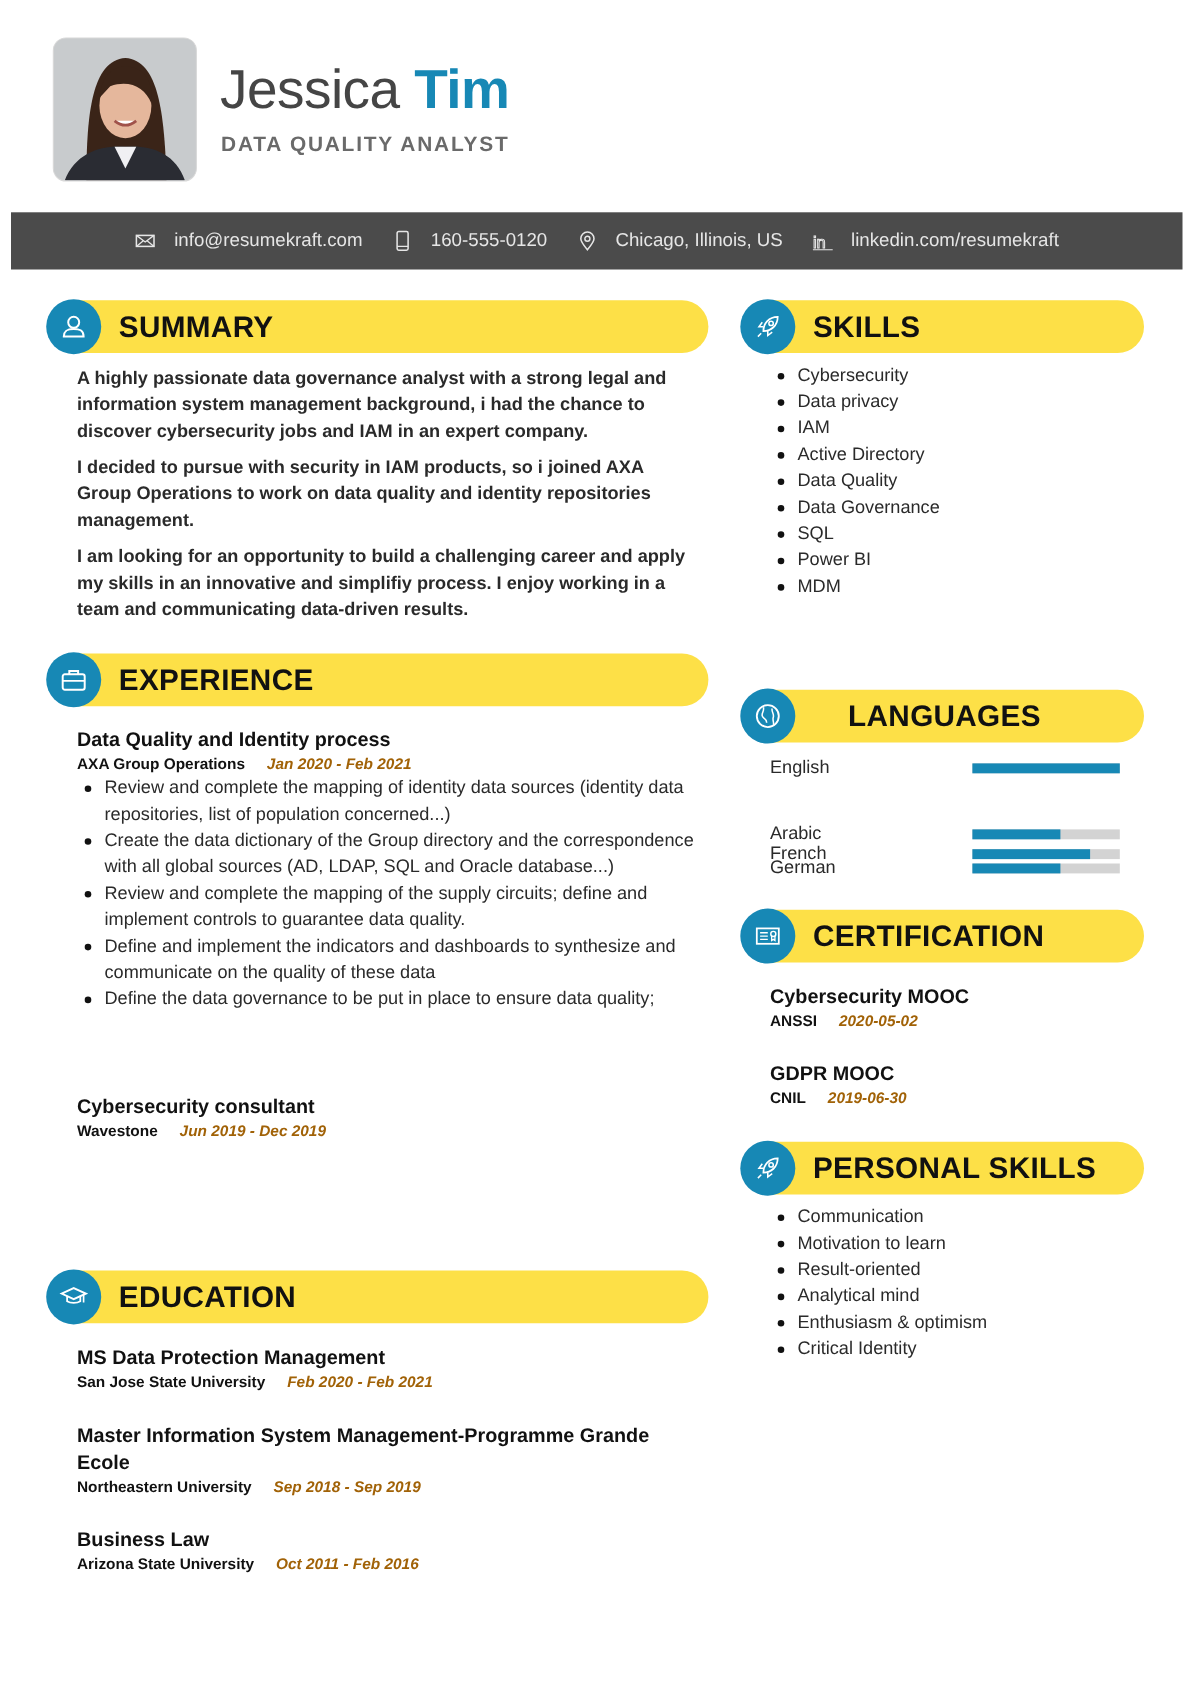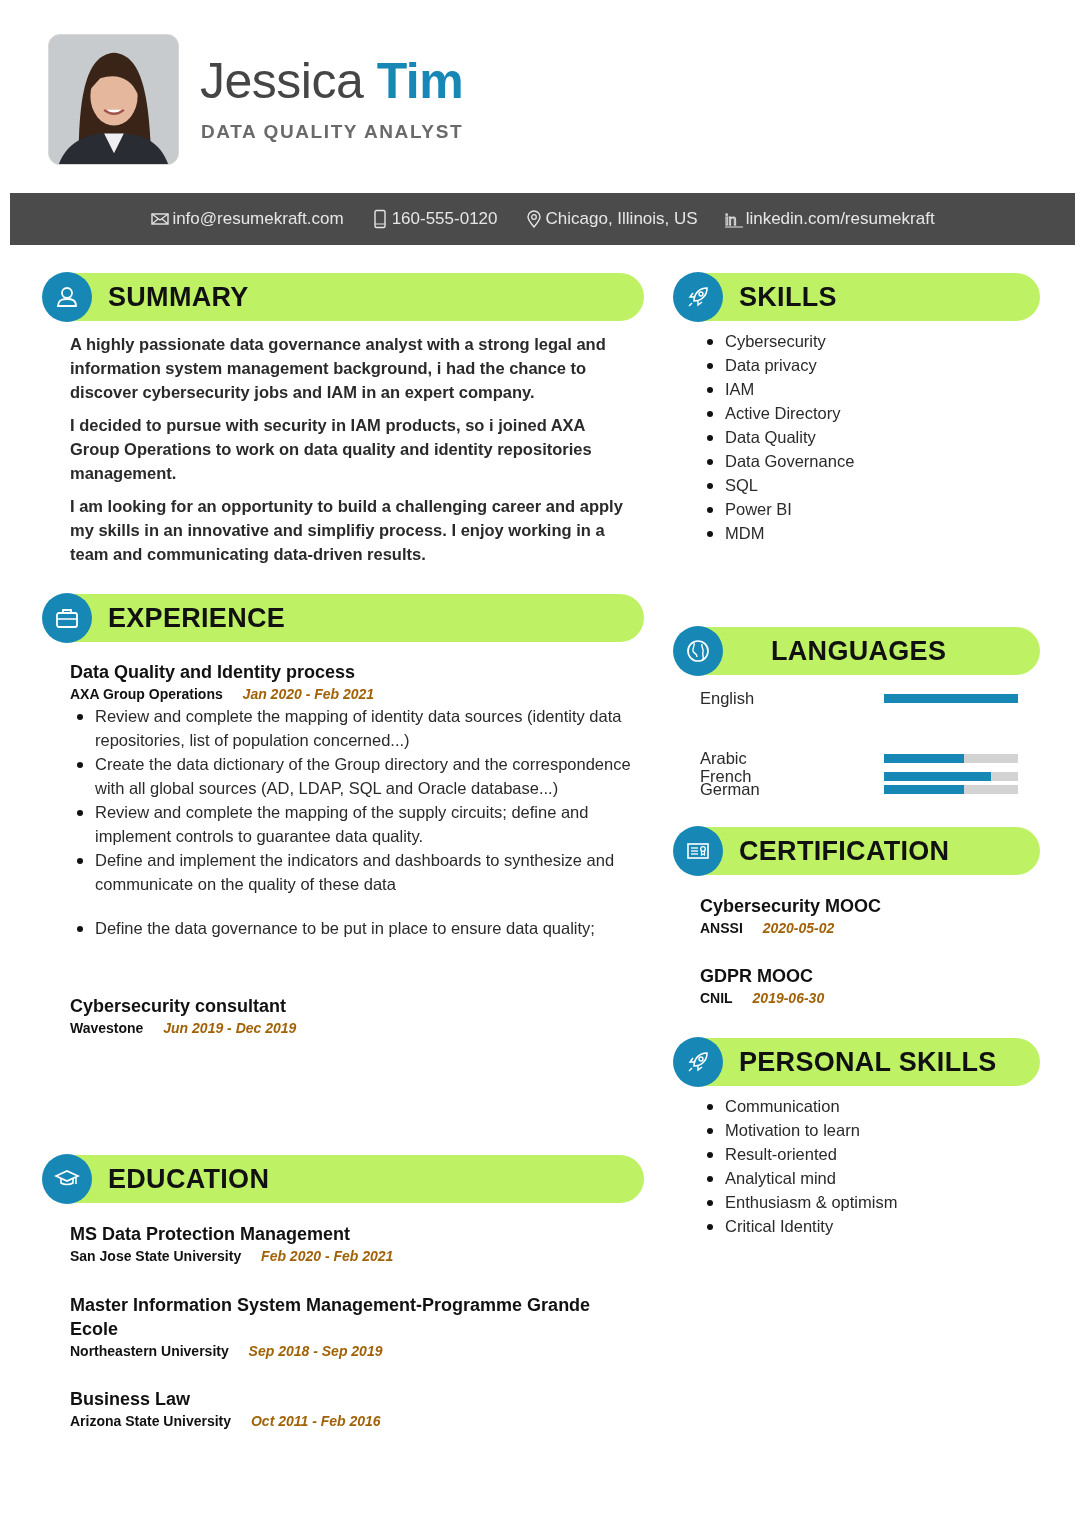--- a/index.html
+++ b/index.html
@@ -21,25 +21,25 @@
   .title {
     position: absolute; left: 201px; top: 121px; font-size: 19px; font-weight: bold;
     color: #6a6a6a; letter-spacing: 1.6px;
   }
 
   .contact-bar {
     position: absolute; left: 10px; top: 193px; width: 1065px; height: 52px;
     background: #4b4b4b; display: flex; align-items: center; justify-content: center;
     gap: 26px; color: #e6e6e6; font-size: 17px;
   }
-  .contact-item { display: flex; align-items: center; gap: 2px; }
+  .contact-item { display: flex; align-items: center; gap: 16px; }
   .contact-item svg { width: 20px; height: 20px; }
 
   .section-header {
-    position: absolute; height: 48px; border-radius: 24px; background: #bef264;
+    position: absolute; height: 48px; border-radius: 24px; background: #fde047;
     display: flex; align-items: center;
   }
   .section-icon {
     width: 50px; height: 50px; border-radius: 50%; background: #1788b5;
     display: flex; align-items: center; justify-content: center; margin-left: -2px;
     flex-shrink: 0;
   }
   .section-icon svg { width: 26px; height: 26px; }
   .section-title {
     margin-left: 16px; font-size: 27px; font-weight: bold; color: #111; letter-spacing: 0.3px;
@@ -159,21 +159,21 @@
   <div class="job-title">Data Quality and Identity process</div>
   <div class="meta">
     <span class="org">AXA Group Operations</span>
     <span class="date">Jan 2020 - Feb 2021</span>
   </div>
   <ul class="bullets">
     <li>Review and complete the mapping of identity data sources (identity data repositories, list of population concerned...)</li>
     <li>Create the data dictionary of the Group directory and the correspondence with all global sources (AD, LDAP, SQL and Oracle database...)</li>
     <li>Review and complete the mapping of the supply circuits; define and implement controls to guarantee data quality.</li>
     <li>Define and implement the indicators and dashboards to synthesize and communicate on the quality of these data</li>
-    <li style="margin-top:20px;">Define the data governance to be put in place to ensure data quality;</li>
+    <li style="margin-top:0;">Define the data governance to be put in place to ensure data quality;</li>
   </ul>
 </div>
 
 <div class="exp" style="top:994px;">
   <div class="job-title">Cybersecurity consultant</div>
   <div class="meta">
     <span class="org">Wavestone</span>
     <span class="date">Jun 2019 - Dec 2019</span>
   </div>
 </div>

